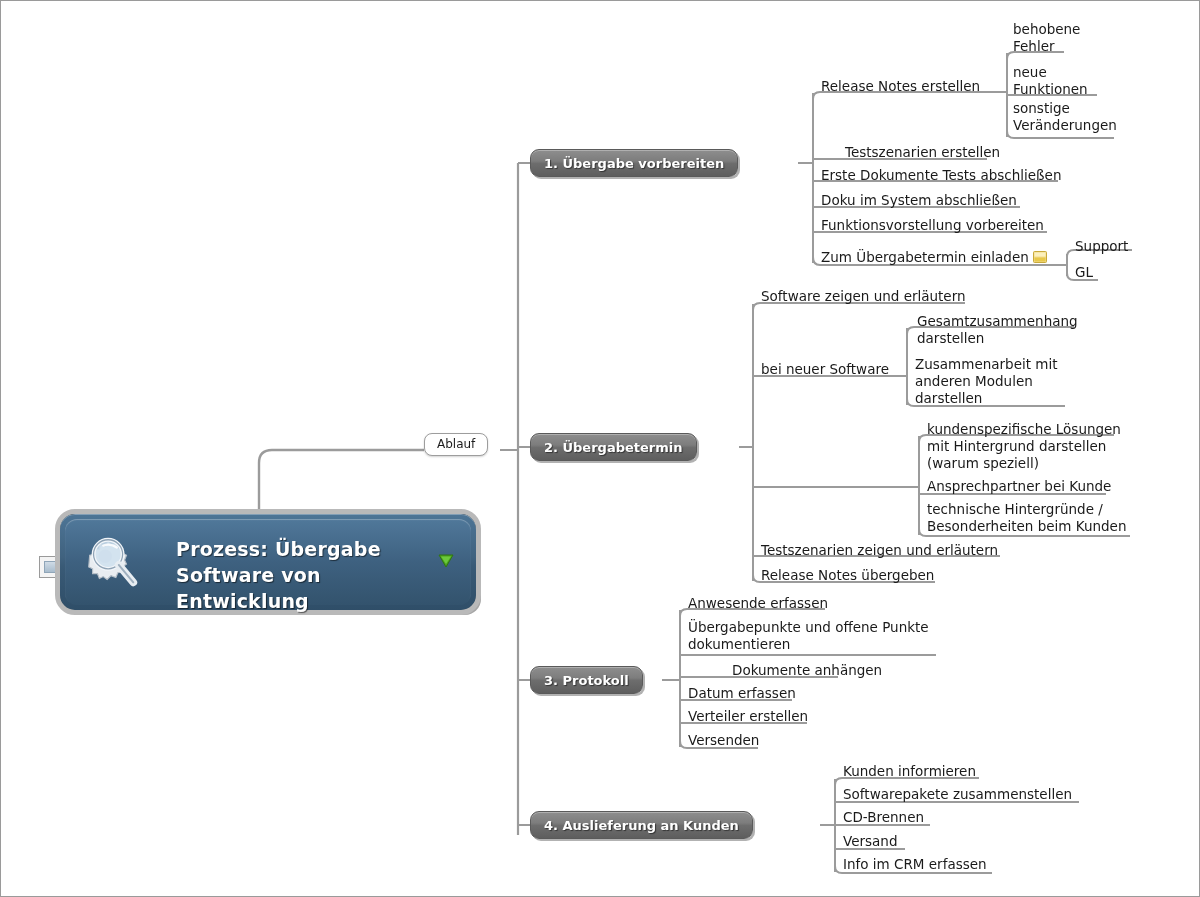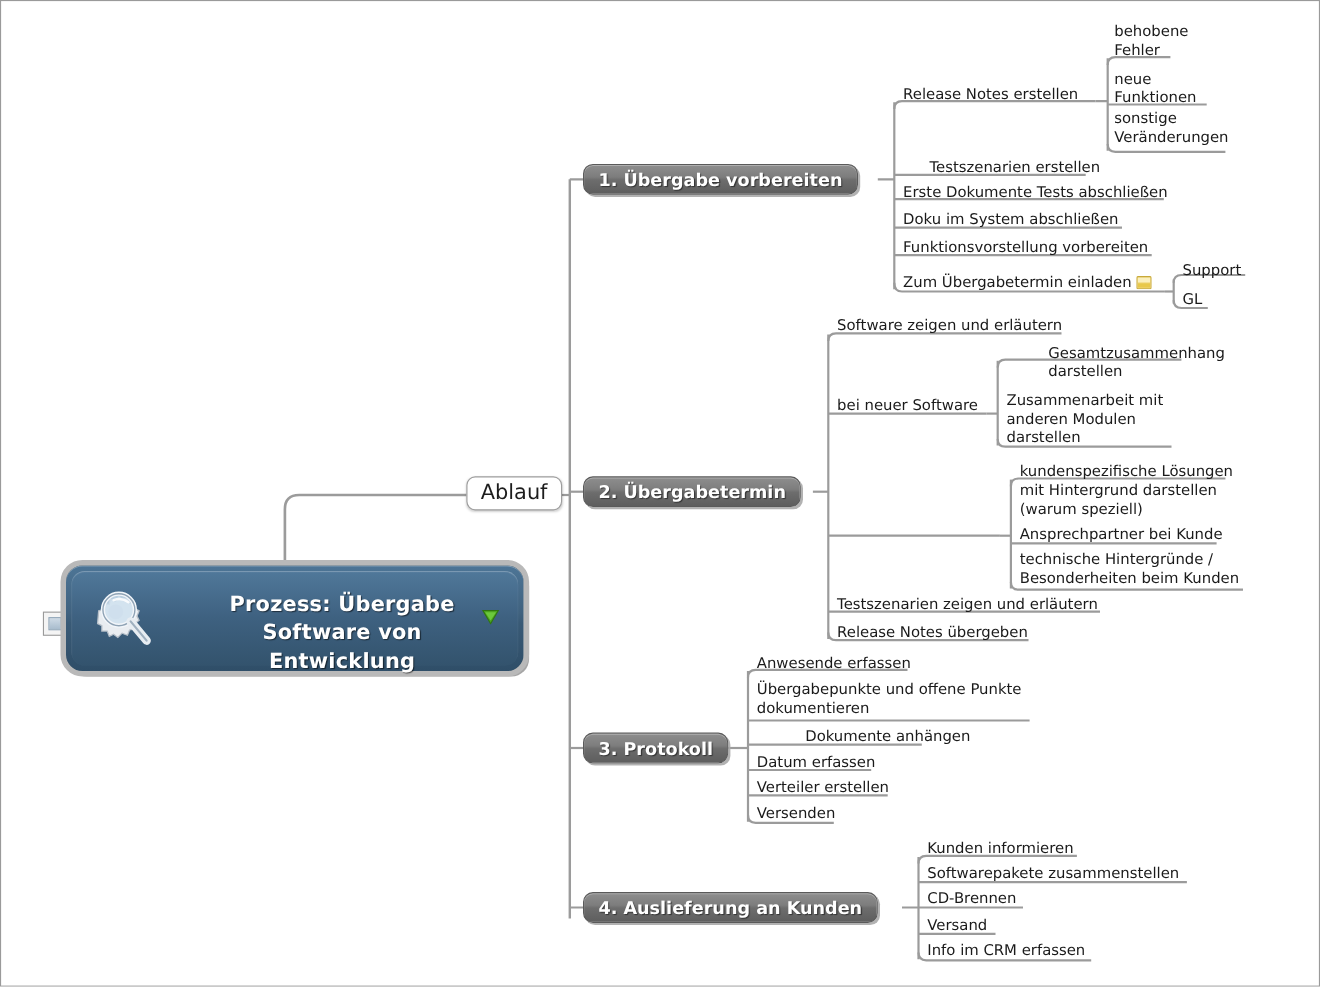--- a/index.html
+++ b/index.html
@@ -35,21 +35,20 @@
     position:absolute;left:5px;top:5px;right:5px;bottom:5px;
     border-radius:12px;
     background:linear-gradient(180deg,#50789a 0%,#3e6180 50%,#33536d 100%);
     box-shadow:inset 0 1px 1px rgba(255,255,255,.28);
   }
   #root-label{
     position:absolute;
     left:116px; top:22px; width:270px;
     color:#ffffff;
     font-size:19px; font-weight:bold; line-height:26px;
-    text-align:center;
     text-shadow:1px 1px 1px rgba(0,0,0,.55);
     letter-spacing:.2px;
   }
   #root-icon{position:absolute;left:20px;top:18px;width:62px;height:62px;}
   #root-marker{position:absolute;right:22px;top:40px;width:16px;height:14px;}
 
   #root-handle{
     position:absolute;left:38px;top:555px;width:22px;height:22px;
     background:#f4f4f4;border:1px solid #9a9a9a;
     box-sizing:border-box;
@@ -61,36 +60,36 @@
   }
 
   
   #ablauf-node{
     position:absolute;
     left:423px; top:432px;
     padding:3px 12px 4px 12px;
     background:#ffffff;
     border:1px solid #9d9d9d;
     border-radius:8px;
-    font-size:19px;color:#1d1d1d;
+    font-size:12px;color:#1d1d1d;
     box-shadow:0 1px 2px rgba(0,0,0,.18);
     white-space:nowrap;
   }
 
   
   .branch-pill{
     position:absolute;
     height:28px;
     border-radius:9px;
     background:linear-gradient(180deg,#8e8e8e 0%,#7d7d7d 42%,#6d6d6d 52%,#5e5e5e 100%);
     border:1px solid #5a5a5a;
     box-shadow:2px 2px 0 0 rgba(170,170,170,.9),
                inset 0 1px 0 rgba(255,255,255,.30);
     color:#ffffff;
-    font-size:16px;font-weight:bold;
+    font-size:13px;font-weight:bold;
     line-height:28px;
     padding:0 13px;
     white-space:nowrap;
     text-shadow:1px 1px 1px rgba(0,0,0,.5);
     box-sizing:border-box;
   }
 
   
   .item{
     position:absolute;
@@ -235,21 +234,21 @@
     <rect x="1.5" y="1.5" width="11" height="4" fill="#fbf0bd"></rect>
     <rect x="1.5" y="6.5" width="11" height="4" fill="#e8c84a"></rect>
   </svg>
 
   <div class="item" style="left:1070px;top:236px;">Support</div>
   <div class="item" style="left:1070px;top:262px;">GL</div>
 
   <div class="item" style="left:756px;top:286px;">Software zeigen und erläutern</div>
 
   <div class="item" style="left:756px;top:359px;">bei neuer Software</div>
-  <div class="item" style="left:948px;top:311px;">Gesamtzusammenhang
+  <div class="item" style="left:912px;top:311px;">Gesamtzusammenhang
 darstellen</div>
   <div class="item" style="left:910px;top:354px;">Zusammenarbeit mit
 anderen Modulen
 darstellen</div>
 
   <div class="item" style="left:922px;top:419px;">kundenspezifische Lösungen
 mit Hintergrund darstellen
 (warum speziell)</div>
   <div class="item" style="left:922px;top:476px;">Ansprechpartner bei Kunde</div>
   <div class="item" style="left:922px;top:499px;">technische Hintergründe /

